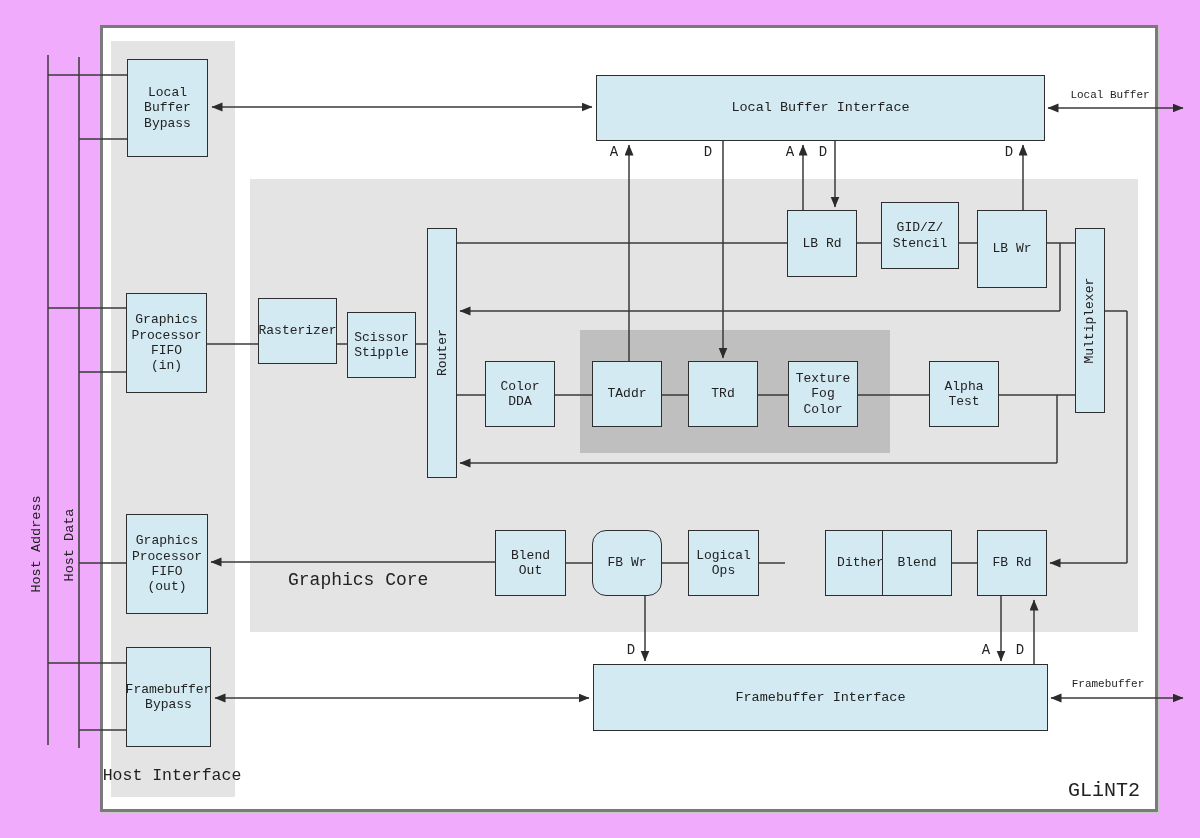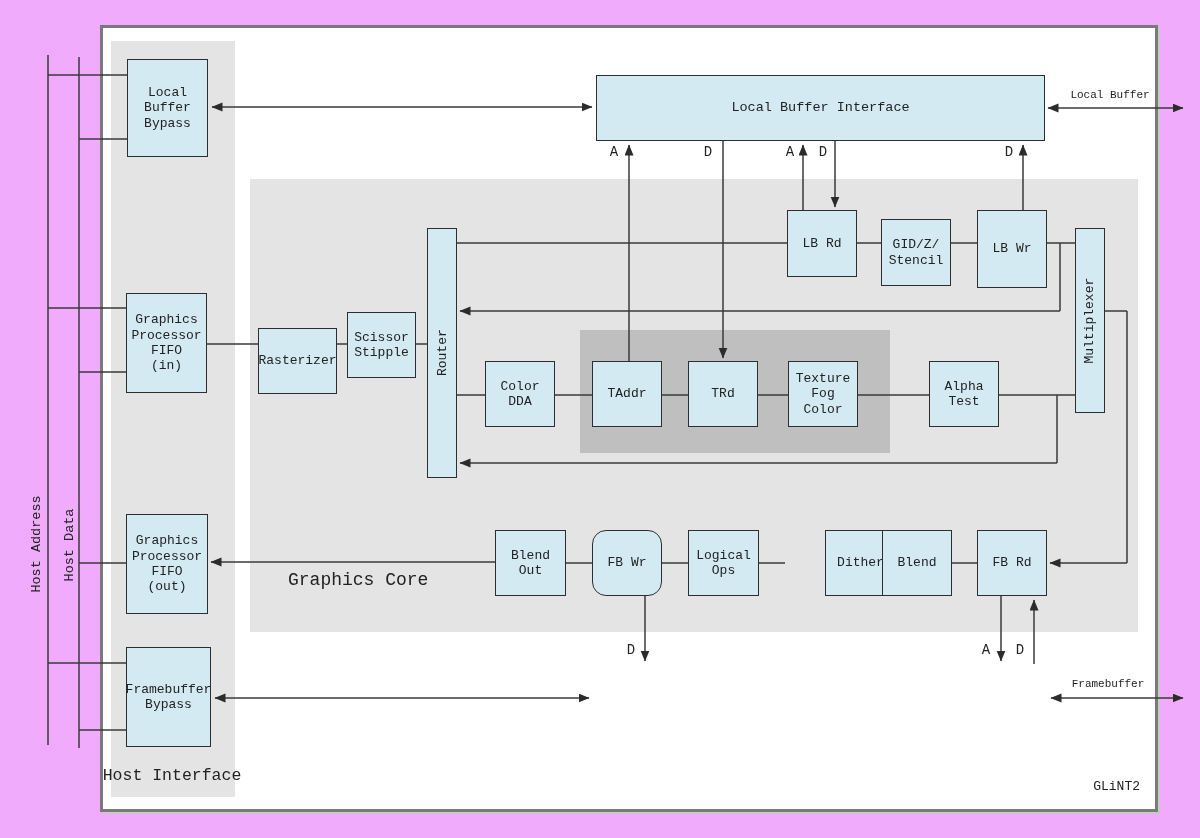--- a/index.html
+++ b/index.html
@@ -45,21 +45,21 @@
     font-size:14px;background:transparent;
   }
   .floatlabel{position:absolute;font-size:11px;white-space:nowrap;}
   .centered{transform:translate(-50%,-50%);}
   .buslabel{
     position:absolute;font-size:13.5px;white-space:nowrap;
     transform:translate(-50%,-50%) rotate(-90deg);
   }
   .region-label{position:absolute;font-size:18px;}
   .host-iface-label{position:absolute;font-size:16.5px;transform:translate(-50%,-50%);}
-  .chip-label{position:absolute;font-size:13px;text-align:right;}
+  .chip-label{position:absolute;font-size:20px;text-align:right;}
 </style>
 </head>
 <body>
 
 <div class="stage">
 
   <div class="chip-outline"></div>
   <div class="region host-col"></div>
   <div class="region core"></div>
   <div class="region texgroup"></div>
@@ -157,42 +157,43 @@
 FIFO
 (in)</div>
   <div class="block" style="left:126px;top:514px;width:82px;height:100px;">Graphics
 Processor
 FIFO
 (out)</div>
   <div class="block" style="left:126px;top:647px;width:85px;height:100px;">Framebuffer
 Bypass</div>
 
   <div class="block iface" style="left:596px;top:75px;width:449px;height:66px;">Local Buffer Interface</div>
-
-  <div class="block" style="left:258px;top:328px;width:79px;height:66px;">Rasterizer</div>
+  <div class="block iface" style="left:593px;top:664px;width:455px;height:67px;">Framebuffer Interface</div>
+
+  <div class="block" style="left:258px;top:298px;width:79px;height:66px;">Rasterizer</div>
   <div class="block" style="left:347px;top:312px;width:69px;height:66px;">Scissor
 Stipple</div>
   <div class="block vblock" style="left:427px;top:228px;width:30px;height:250px;">
     <span class="vlabel">Router</span>
   </div>
   <div class="block" style="left:485px;top:361px;width:70px;height:66px;">Color
 DDA</div>
   <div class="block" style="left:592px;top:361px;width:70px;height:66px;">TAddr</div>
   <div class="block" style="left:688px;top:361px;width:70px;height:66px;">TRd</div>
   <div class="block" style="left:788px;top:361px;width:70px;height:66px;">Texture
 Fog
 Color</div>
   <div class="block" style="left:929px;top:361px;width:70px;height:66px;">Alpha
 Test</div>
   <div class="block vblock" style="left:1075px;top:228px;width:30px;height:185px;">
     <span class="vlabel">Multiplexer</span>
   </div>
 
   <div class="block" style="left:787px;top:210px;width:70px;height:67px;">LB Rd</div>
-  <div class="block" style="left:881px;top:219px;width:70px;height:67px;">GID/Z/
+  <div class="block" style="left:881px;top:202px;width:78px;height:67px;">GID/Z/
 Stencil</div>
   <div class="block" style="left:977px;top:210px;width:70px;height:78px;">LB Wr</div>
 
   <div class="block" style="left:495px;top:530px;width:71px;height:66px;">Blend
 Out</div>
   <div class="block" style="left:592px;top:530px;width:70px;height:66px;border-radius:14px;">FB Wr</div>
   <div class="block" style="left:688px;top:530px;width:71px;height:66px;">Logical
 Ops</div>
   <div class="block" style="left:785px;top:530px;width:71px;height:66px;margin-left:40px;">Dither</div>
   <div class="block" style="left:882px;top:530px;width:70px;height:66px;text-align:right;">Blend</div>

